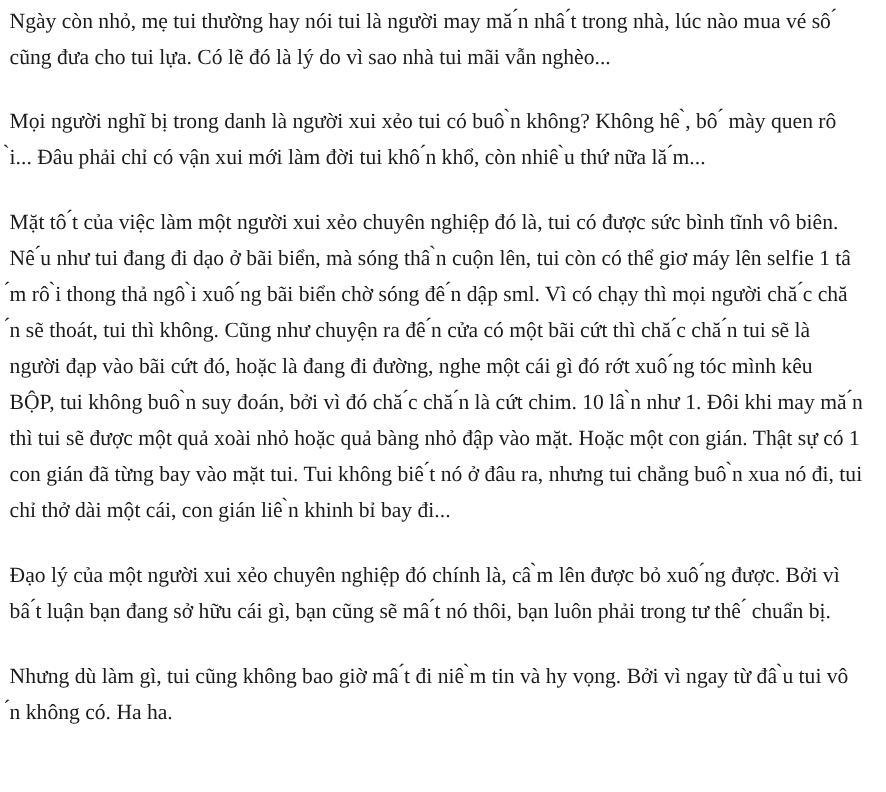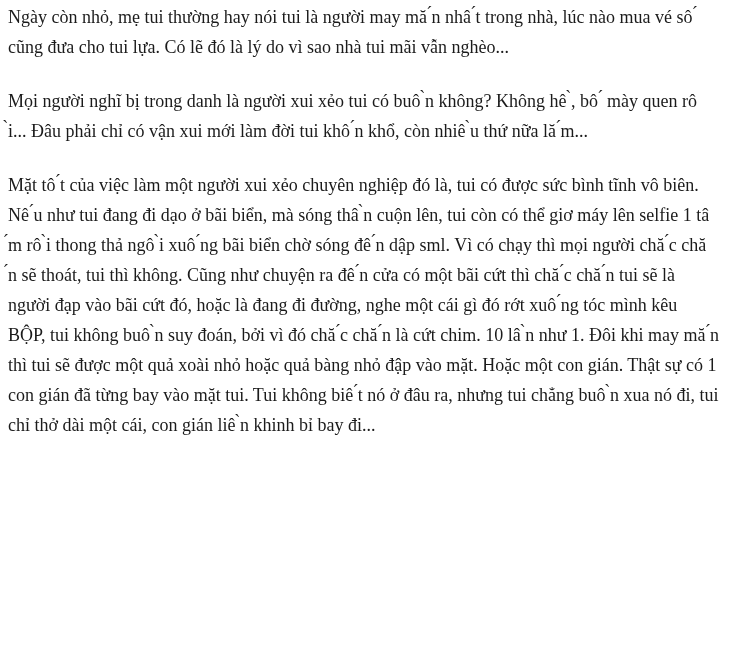--- a/index.html
+++ b/index.html
@@ -24,13 +24,15 @@
     padding: 0;
   }
 </style>
 </head>
 <body>
 
 <div class="page">
   <p>Ngày còn nhỏ, mẹ tui thường hay nói tui là người may mă ́n nhâ ́t trong nhà, lúc nào mua vé sô ́ cũng đưa cho tui lựa. Có lẽ đó là lý do vì sao nhà tui mãi vẫn nghèo...</p>
   <p>Mọi người nghĩ bị trong danh là người xui xẻo tui có buô ̀n không? Không hê ̀, bô ́ mày quen rô ̀i... Đâu phải chỉ có vận xui mới làm đời tui khô ́n khổ, còn nhiê ̀u thứ nữa lă ́m...</p>
   <p>Mặt tô ́t của việc làm một người xui xẻo chuyên nghiệp đó là, tui có được sức bình tĩnh vô biên. Nê ́u như tui đang đi dạo ở bãi biển, mà sóng thâ ̀n cuộn lên, tui còn có thể giơ máy lên selfie 1 tâ ́m rô ̀i thong thả ngô ̀i xuô ́ng bãi biển chờ sóng đê ́n dập sml. Vì có chạy thì mọi người chă ́c chă ́n sẽ thoát, tui thì không. Cũng như chuyện ra đê ́n cửa có một bãi cứt thì chă ́c chă ́n tui sẽ là người đạp vào bãi cứt đó, hoặc là đang đi đường, nghe một cái gì đó rớt xuô ́ng tóc mình kêu BỘP, tui không buô ̀n suy đoán, bởi vì đó chă ́c chă ́n là cứt chim. 10 lâ ̀n như 1. Đôi khi may mă ́n thì tui sẽ được một quả xoài nhỏ hoặc quả bàng nhỏ đập vào mặt. Hoặc một con gián. Thật sự có 1 con gián đã từng bay vào mặt tui. Tui không biê ́t nó ở đâu ra, nhưng tui chẳng buô ̀n xua nó đi, tui chỉ thở dài một cái, con gián liê ̀n khinh bỉ bay đi...</p>
+  <p>Đạo lý của một người xui xẻo chuyên nghiệp đó chính là, câ ̀m lên được bỏ xuô ́ng được. Bởi vì bâ ́t luận bạn đang sở hữu cái gì, bạn cũng sẽ mâ ́t nó thôi, bạn luôn phải trong tư thê ́ chuẩn bị.</p>
+  <p>Nhưng dù làm gì, tui cũng không bao giờ mâ ́t đi niê ̀m tin và hy vọng. Bởi vì ngay từ đâ ̀u tui vô ́n không có. Ha ha.</p>
 </div>
 
 </body></html>

